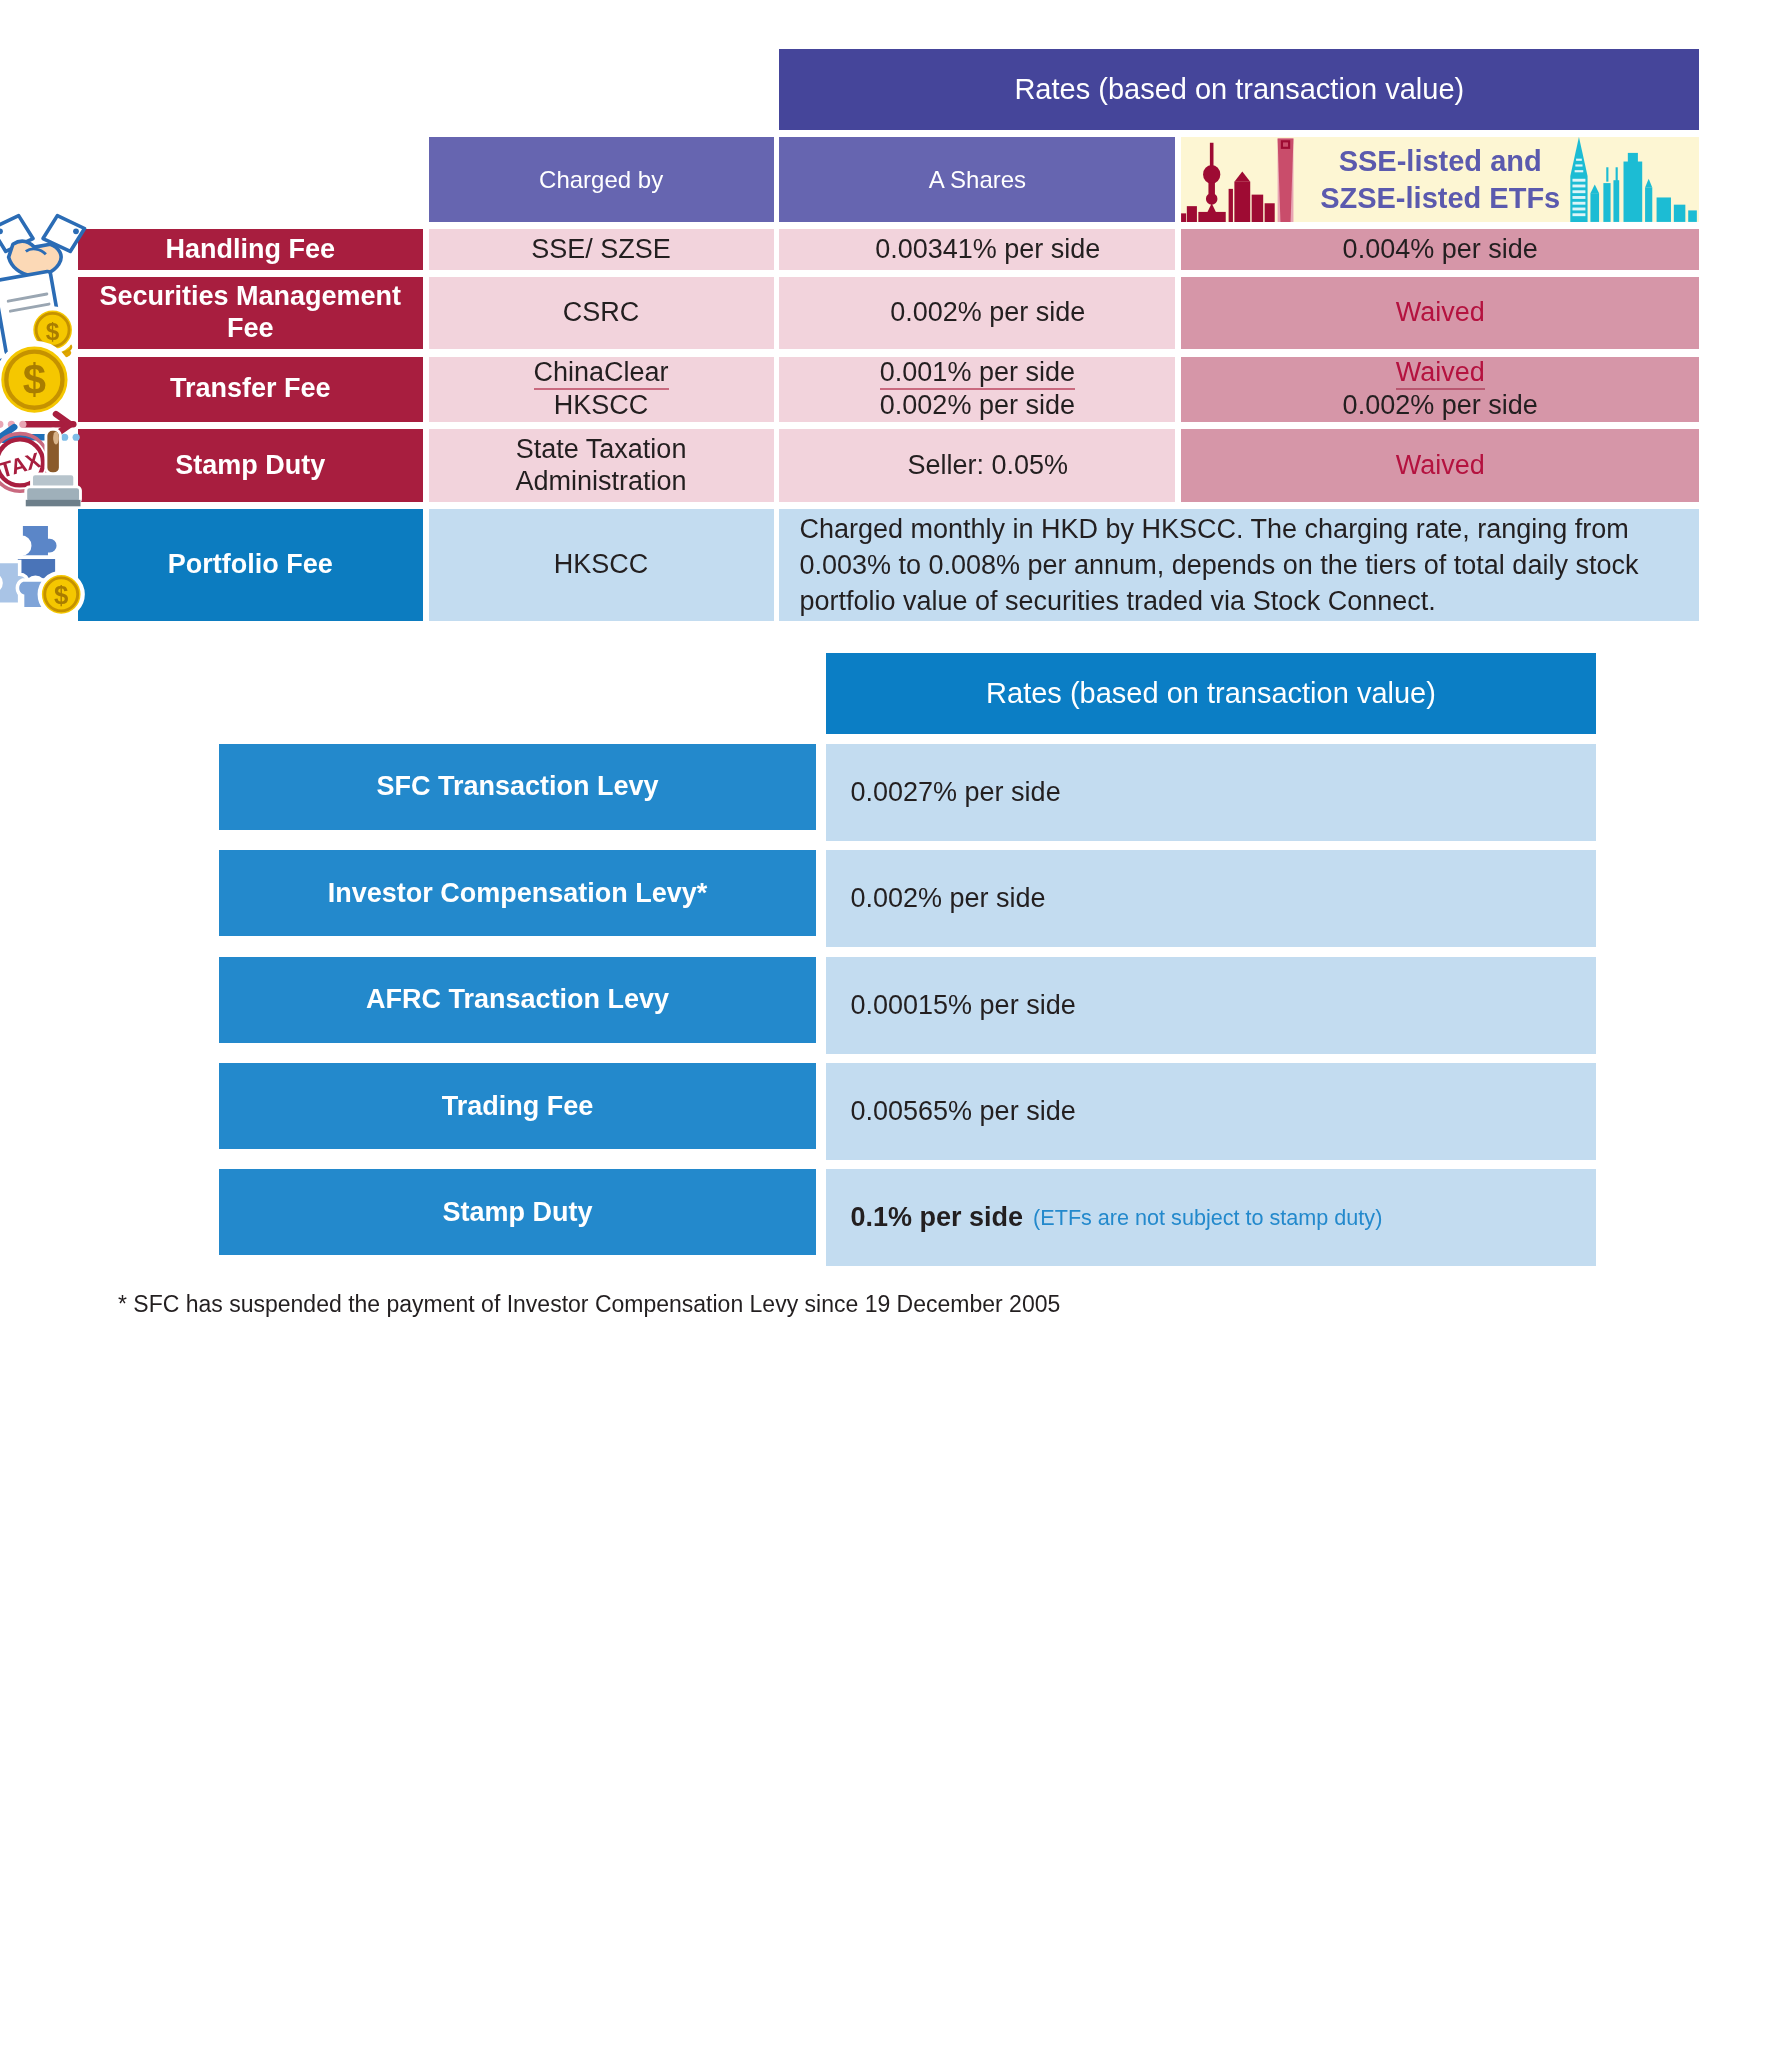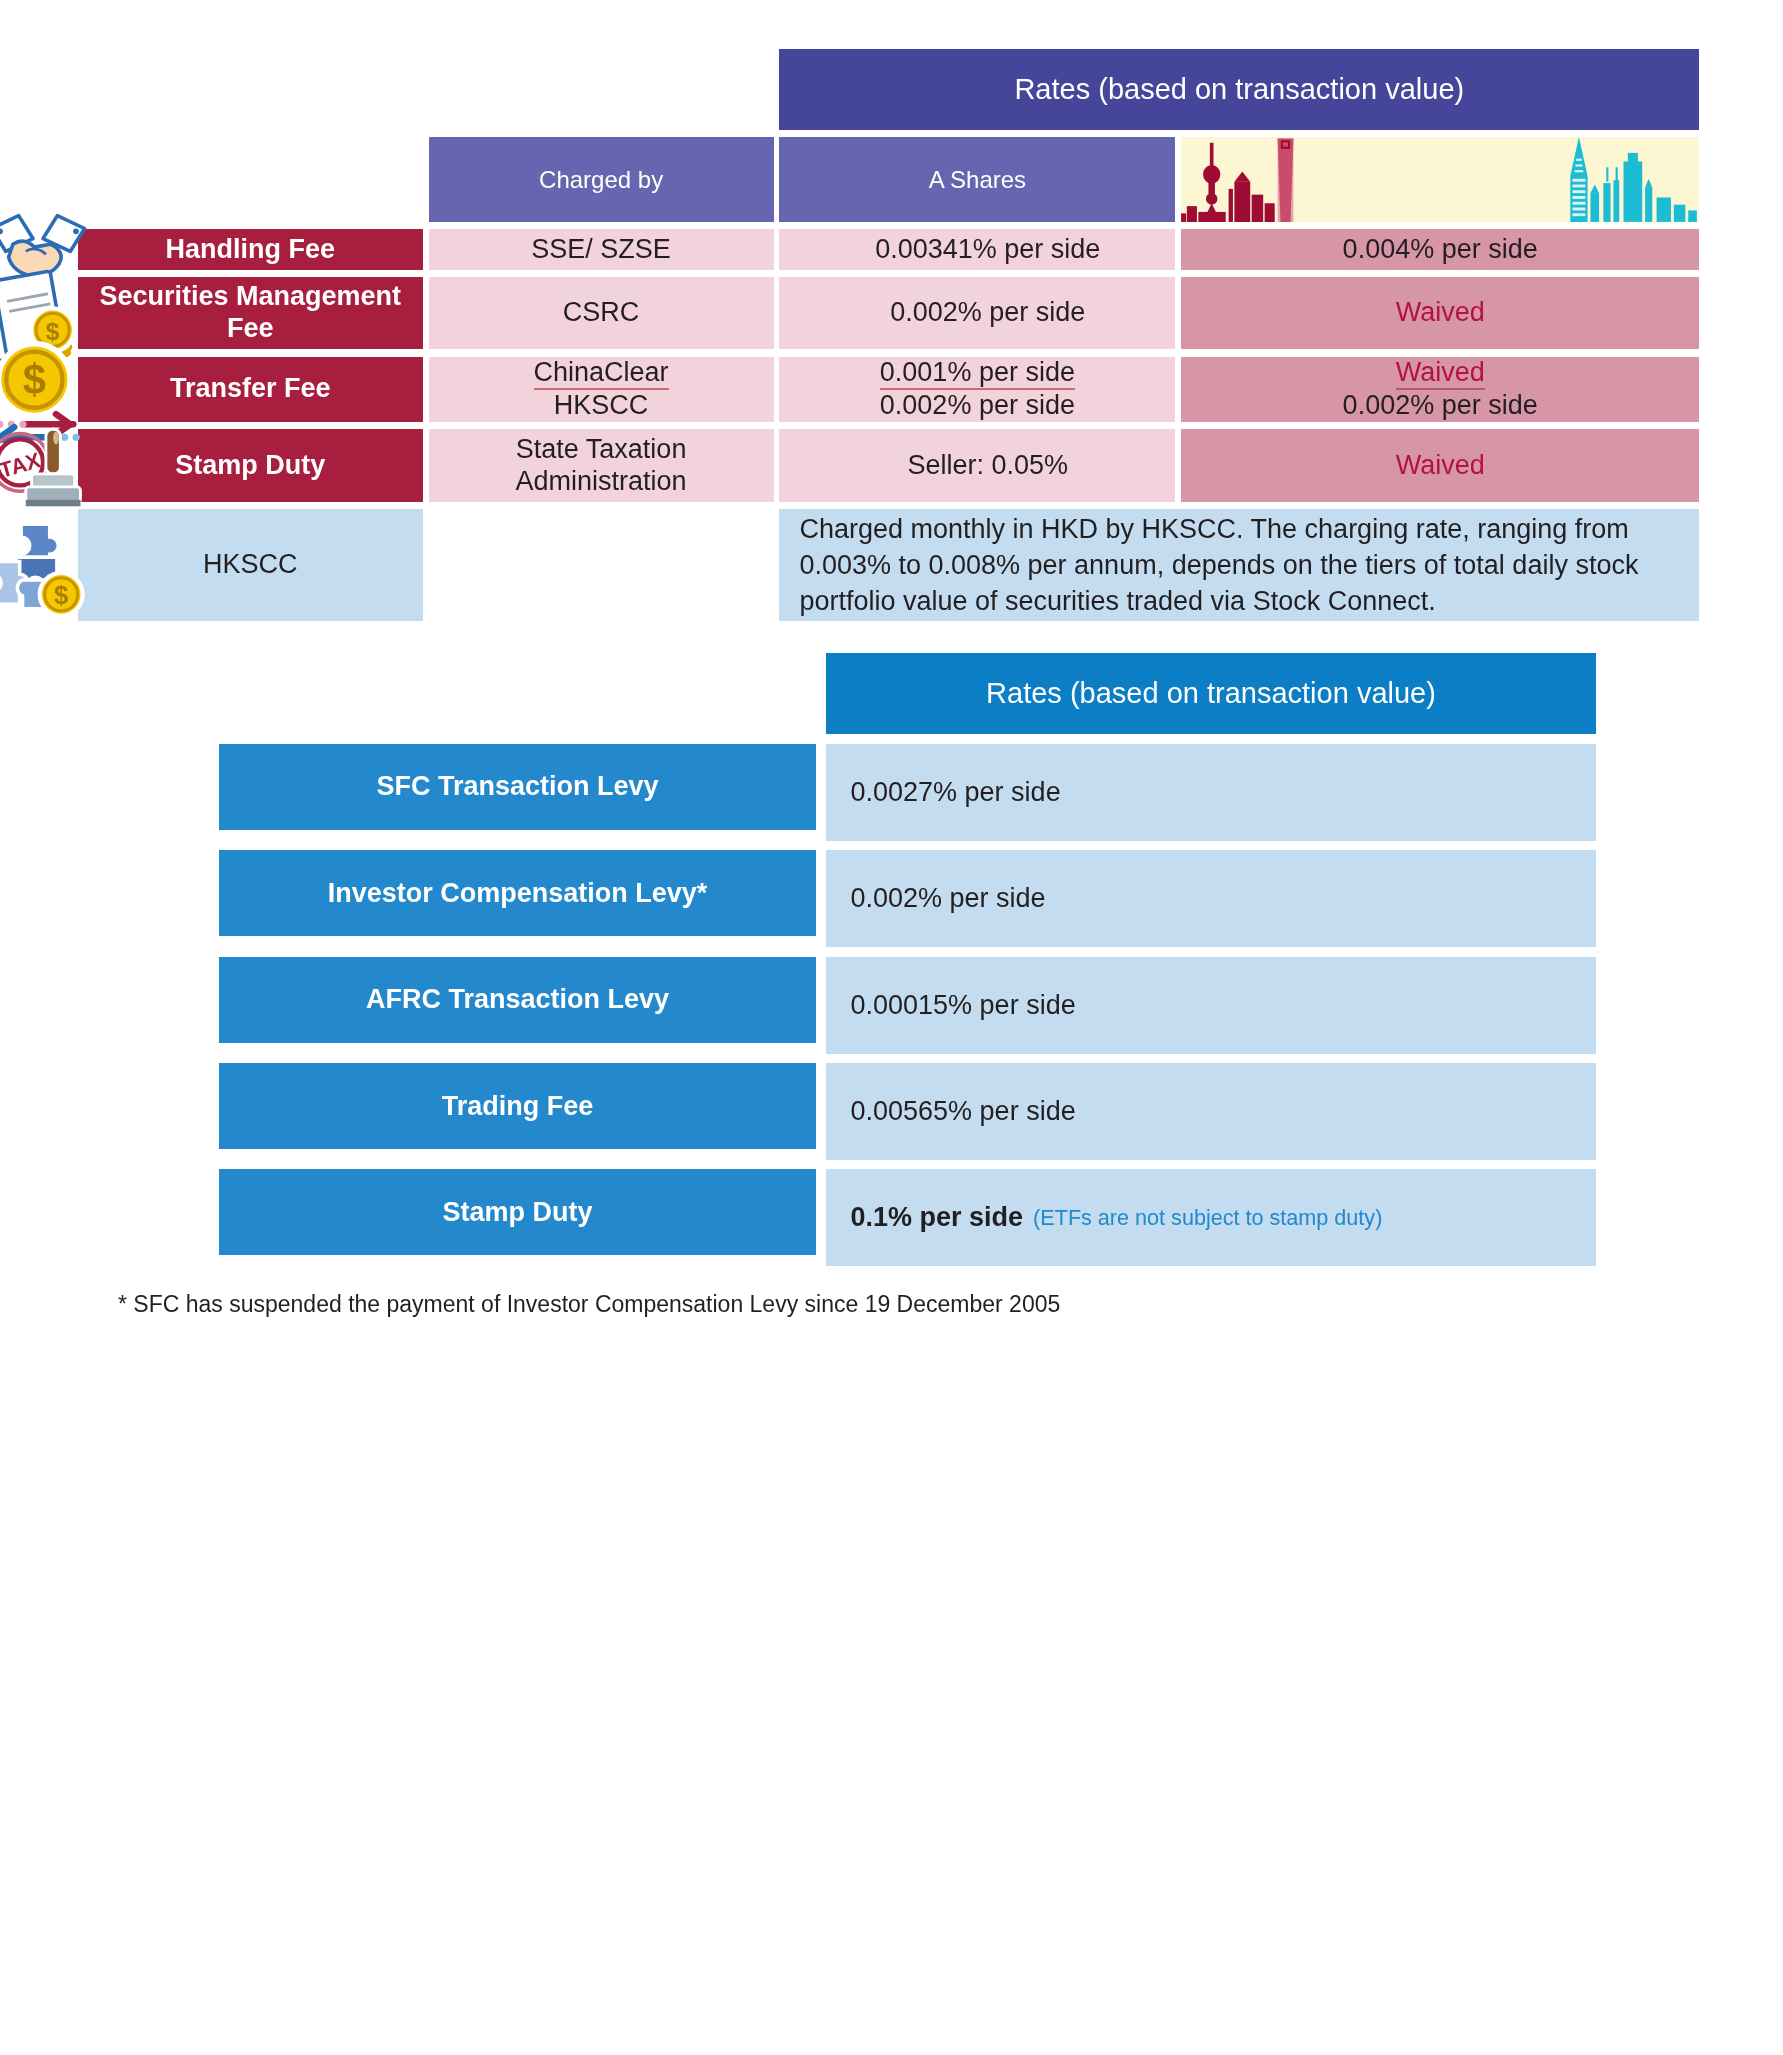--- a/index.html
+++ b/index.html
@@ -222,20 +222,21 @@
           <rect x="116" y="92" width="14" height="26"></rect>
           <rect x="8" y="96" width="14" height="22"></rect>
           <rect x="0" y="106" width="7" height="12"></rect>
         </g>
         <g>
           <rect x="134" y="2" width="22" height="116" fill="#e8a5b4"></rect>
           <polygon points="134,2 156,2 152,118 138,118" fill="#c94d6b"></polygon>
           <rect x="140" y="6" width="10" height="9" fill="none" stroke="#9e0b33" stroke-width="3"></rect>
         </g>
       </svg>
+      <span class="etf-label">SSE-listed and<br>SZSE-listed ETFs</span>
 
       <svg class="sky sky-right" width="133" height="85" viewBox="0 0 185 118">
         <g fill="#1cbcd4">
           <polygon points="18,0 30,54 30,118 6,118 6,54"></polygon>
           <rect x="34" y="78" width="12" height="40"></rect>
           <polygon points="34,78 40,66 46,78"></polygon>
           <rect x="52" y="64" width="10" height="54"></rect>
           <rect x="66" y="60" width="8" height="58"></rect>
           <rect x="56" y="42" width="3" height="20"></rect>
           <rect x="69" y="42" width="3" height="20"></rect>
@@ -363,20 +364,21 @@
           <path d="M56 18 h40 v18 a12 12 0 0 1 0 24 v18 h-40 v-18 a12 12 0 0 0 0 -24 z" fill="#5b86c8"></path>
           <path d="M96 78 h40 v40 h-18 a12 12 0 0 0 -24 0 h-18 v-22 a12 12 0 0 0 0 -18 z" fill="#4a74b8" transform="translate(-30 -14)"></path>
           <path d="M16 70 h38 v18 a12 12 0 0 1 0 24 v18 h-38 v-18 a12 12 0 0 0 0 -24 z" fill="#a9c4e6"></path>
           <path d="M58 96 h40 v40 h-40 v-18 a12 12 0 0 1 0 -22 z" fill="#7fa4d8"></path>
         </g>
         <circle cx="112" cy="116" r="30" fill="#f5c700" stroke="#ffffff" stroke-width="6"></circle>
         <circle cx="112" cy="116" r="23" fill="none" stroke="#c59200" stroke-width="4"></circle>
         <text x="112" y="130" font-family="'Liberation Sans',sans-serif" font-size="36" font-weight="bold" fill="#a97d00" text-anchor="middle">$</text>
       </svg>
     </div>
+    <div class="cell rowlabel blue">Portfolio Fee</div>
     <div class="cell charged blue2">HKSCC</div>
     <div class="cell portfolio-text">Charged monthly in HKD by HKSCC. The charging rate, ranging from 0.003% to 0.008% per annum, depends on the tiers of total daily stock portfolio value of securities traded via Stock Connect.</div>
 
   </div>
 </div>
 
 <div id="title-2" class="section-title" style="margin-top:32px;"></div>
 
 <div class="hk-wrap">
   <div class="hk-grid">

